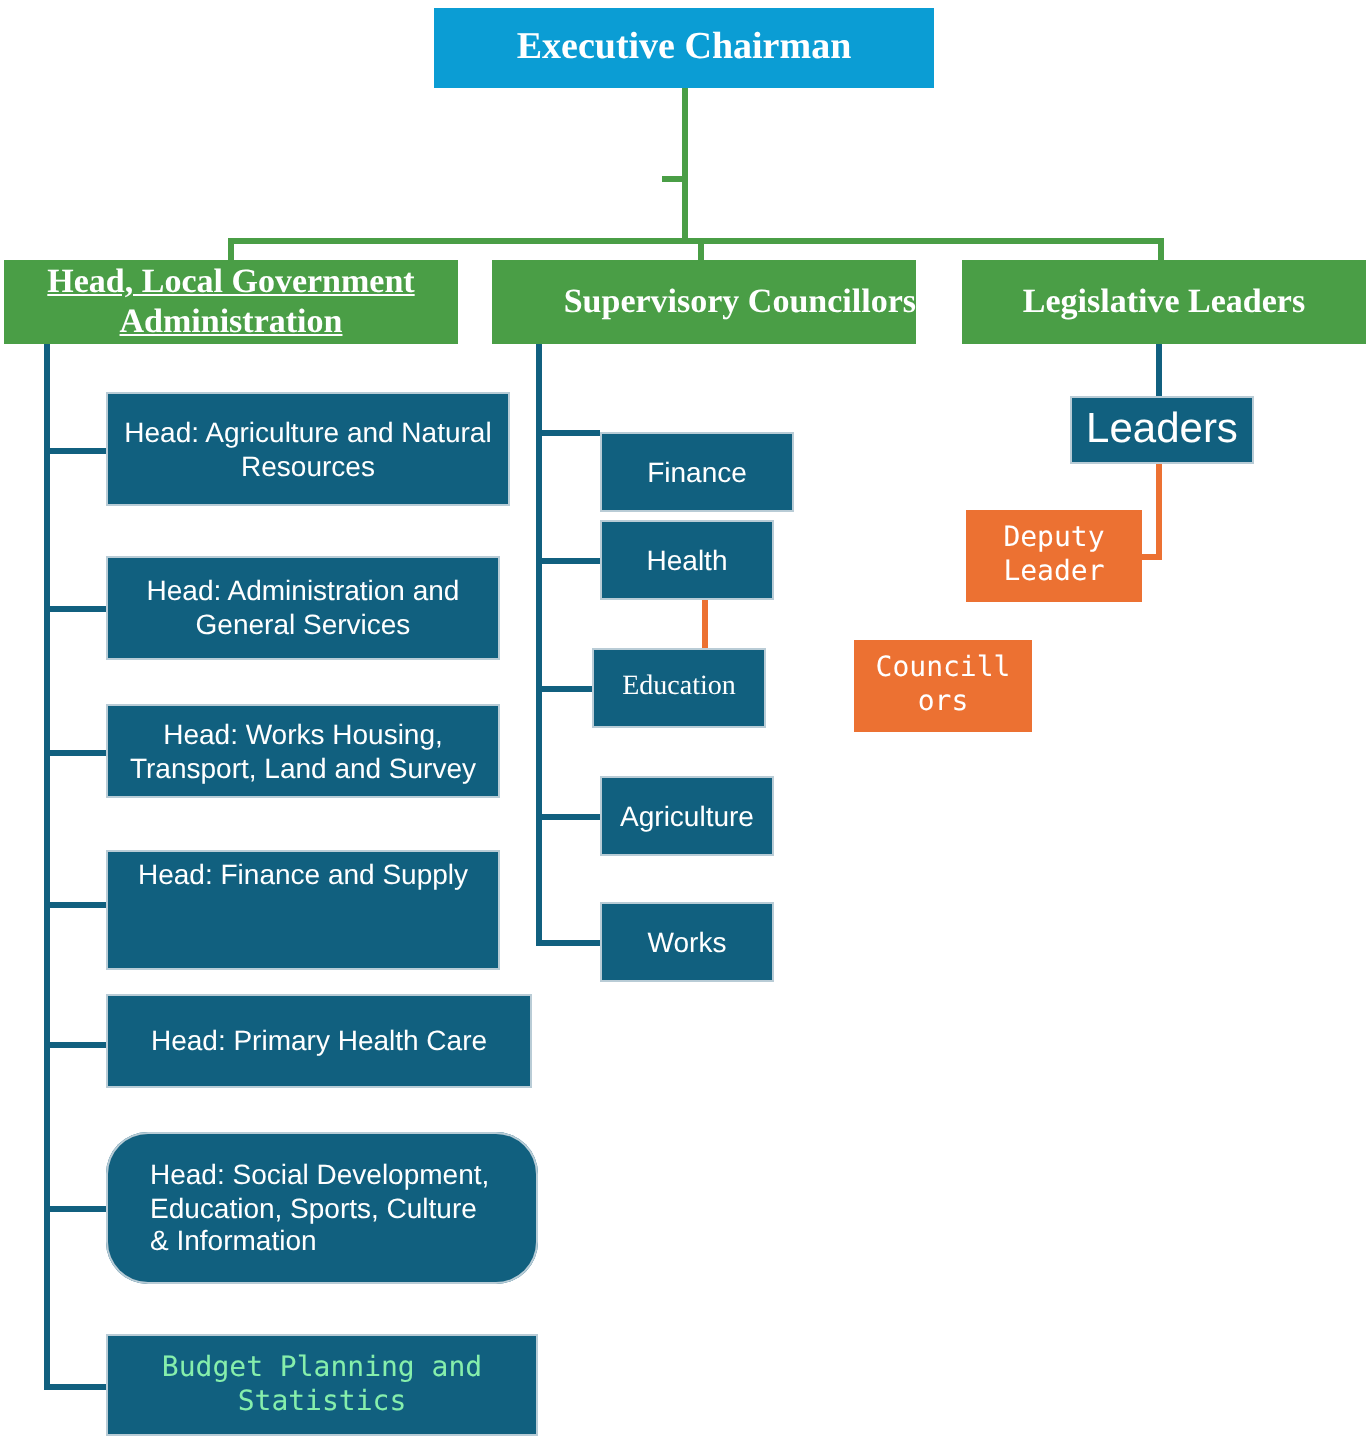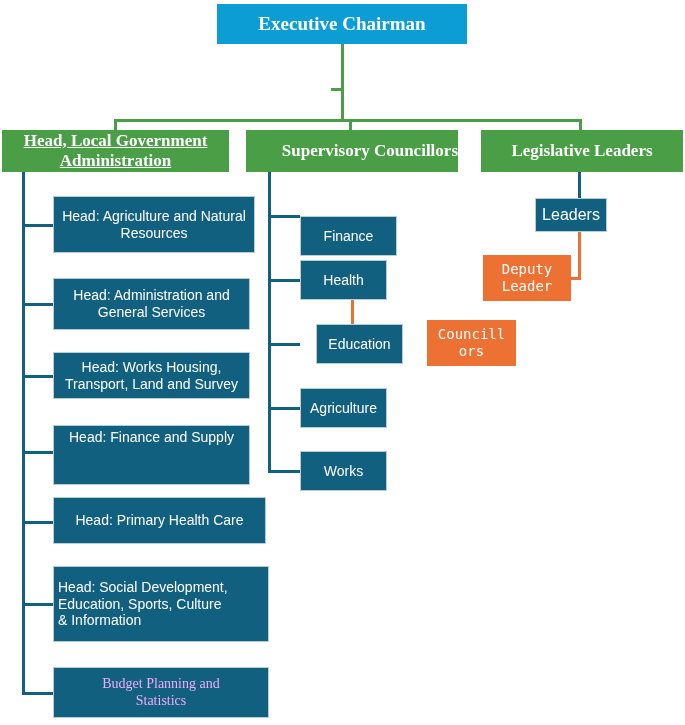--- a/index.html
+++ b/index.html
@@ -51,21 +51,21 @@
     box-shadow: inset 0 0 0 1px #b9ccd6;
   }
 
   .bold   { font-weight: bold; font-family: Liberation Serif, serif; }
   .uline  { text-decoration: underline; }
   .center { justify-content: center; text-align: center; }
   .left   { justify-content: flex-start; text-align: left; }
   .vcenter{ align-items: center; }
   .vtop   { align-items: flex-start; }
   .mono   { font-family: "DejaVu Sans Mono", monospace; }
-  .dim    { color: #f0abfc; font-family: Liberation Serif, serif; }
+  .dim    { color: #86efac; }
 
   
   .line {
     position: absolute;
     box-sizing: border-box;
   }
   .l-green  { background: #4a9e46; }
   .l-teal   { background: #11607f; }
   .l-orange { background: #ec7132; }
 </style>
@@ -142,52 +142,52 @@
   </div>
 
   <div class="node n-teal center vtop hairline" style="left:53px; top:425px; width:197px; height:60px; font-size:14px; padding-top:4px;">
     <span class="label">Head: Finance and Supply</span>
   </div>
 
   <div class="node n-teal center vcenter hairline" style="left:53px; top:497px; width:213px; height:47px; font-size:14px;">
     <span class="label">Head: Primary Health Care</span>
   </div>
 
-  <div class="node n-teal left vcenter hairline" style="left:53px; top:566px; width:216px; height:76px; font-size:14px; padding-left:5px;">
+  <div class="node n-teal left vcenter hairline" style="left:53px; top:566px; width:216px; height:76px; font-size:14px; padding-left:22px;border-radius:21px;">
     <span class="label">Head: Social Development,
 Education, Sports, Culture
 &amp; Information</span>
   </div>
 
   <div class="node n-teal center vcenter hairline mono dim" style="left:53px; top:667px; width:216px; height:51px; font-size:14px;">
     <span class="label">Budget Planning and
 Statistics</span>
   </div>
 
   <div class="node n-teal center vcenter hairline" style="left:300px; top:196px; width:97px; height:40px; font-size:14px;margin-top:20px;">
     <span class="label">Finance</span>
   </div>
 
   <div class="node n-teal center vcenter hairline" style="left:300px; top:260px; width:87px; height:40px; font-size:14px;">
     <span class="label">Health</span>
   </div>
 
-  <div class="node n-teal center vcenter hairline" style="left:316px; top:324px; width:87px; height:40px; font-size:14px;">
+  <div class="node n-teal center vcenter hairline" style="left:296px; top:324px; width:87px; height:40px; font-size:14px;font-family:Liberation Serif, serif;">
     <span class="label">Education</span>
   </div>
 
   <div class="node n-teal center vcenter hairline" style="left:300px; top:388px; width:87px; height:40px; font-size:14px;">
     <span class="label">Agriculture</span>
   </div>
 
   <div class="node n-teal center vcenter hairline" style="left:300px; top:451px; width:87px; height:40px; font-size:14px;">
     <span class="label">Works</span>
   </div>
 
-  <div class="node n-teal center vcenter hairline" style="left:535px; top:198px; width:72px; height:34px; font-size:16px;">
+  <div class="node n-teal center vcenter hairline" style="left:535px; top:198px; width:92px; height:34px; font-size:21px;">
     <span class="label">Leaders</span>
   </div>
 
   <div class="node n-orange center vcenter mono" style="left:483px; top:255px; width:88px; height:46px; font-size:14px;">
     <span class="label">Deputy
 Leader</span>
   </div>
 
   <div class="node n-orange center vcenter mono" style="left:427px; top:320px; width:89px; height:46px; font-size:14px;">
     <span class="label">Councill

